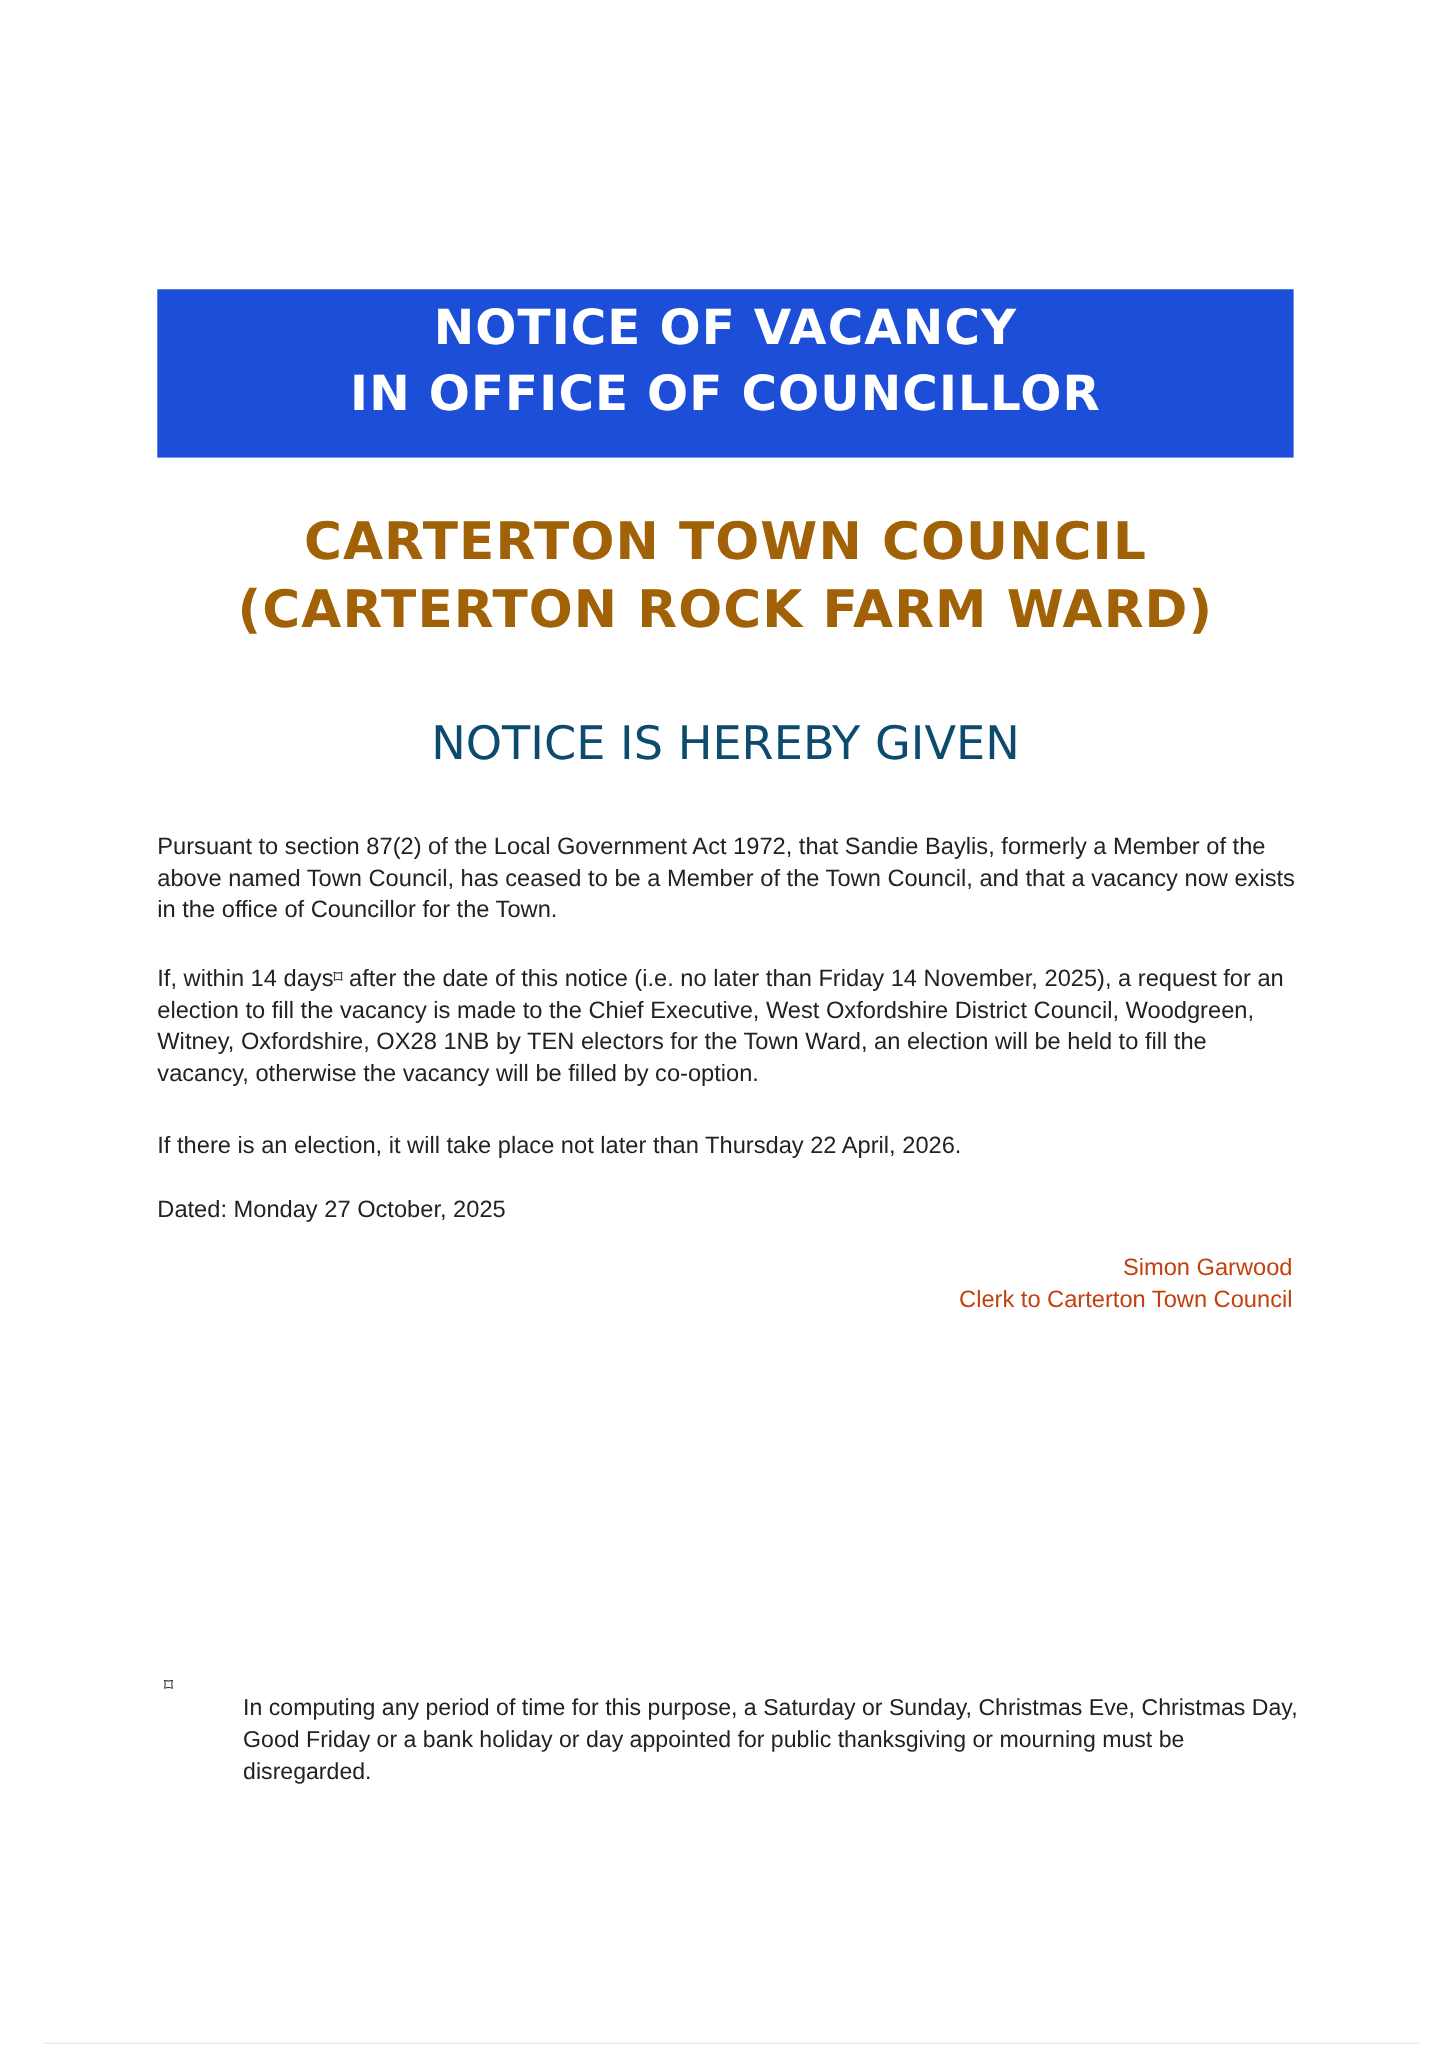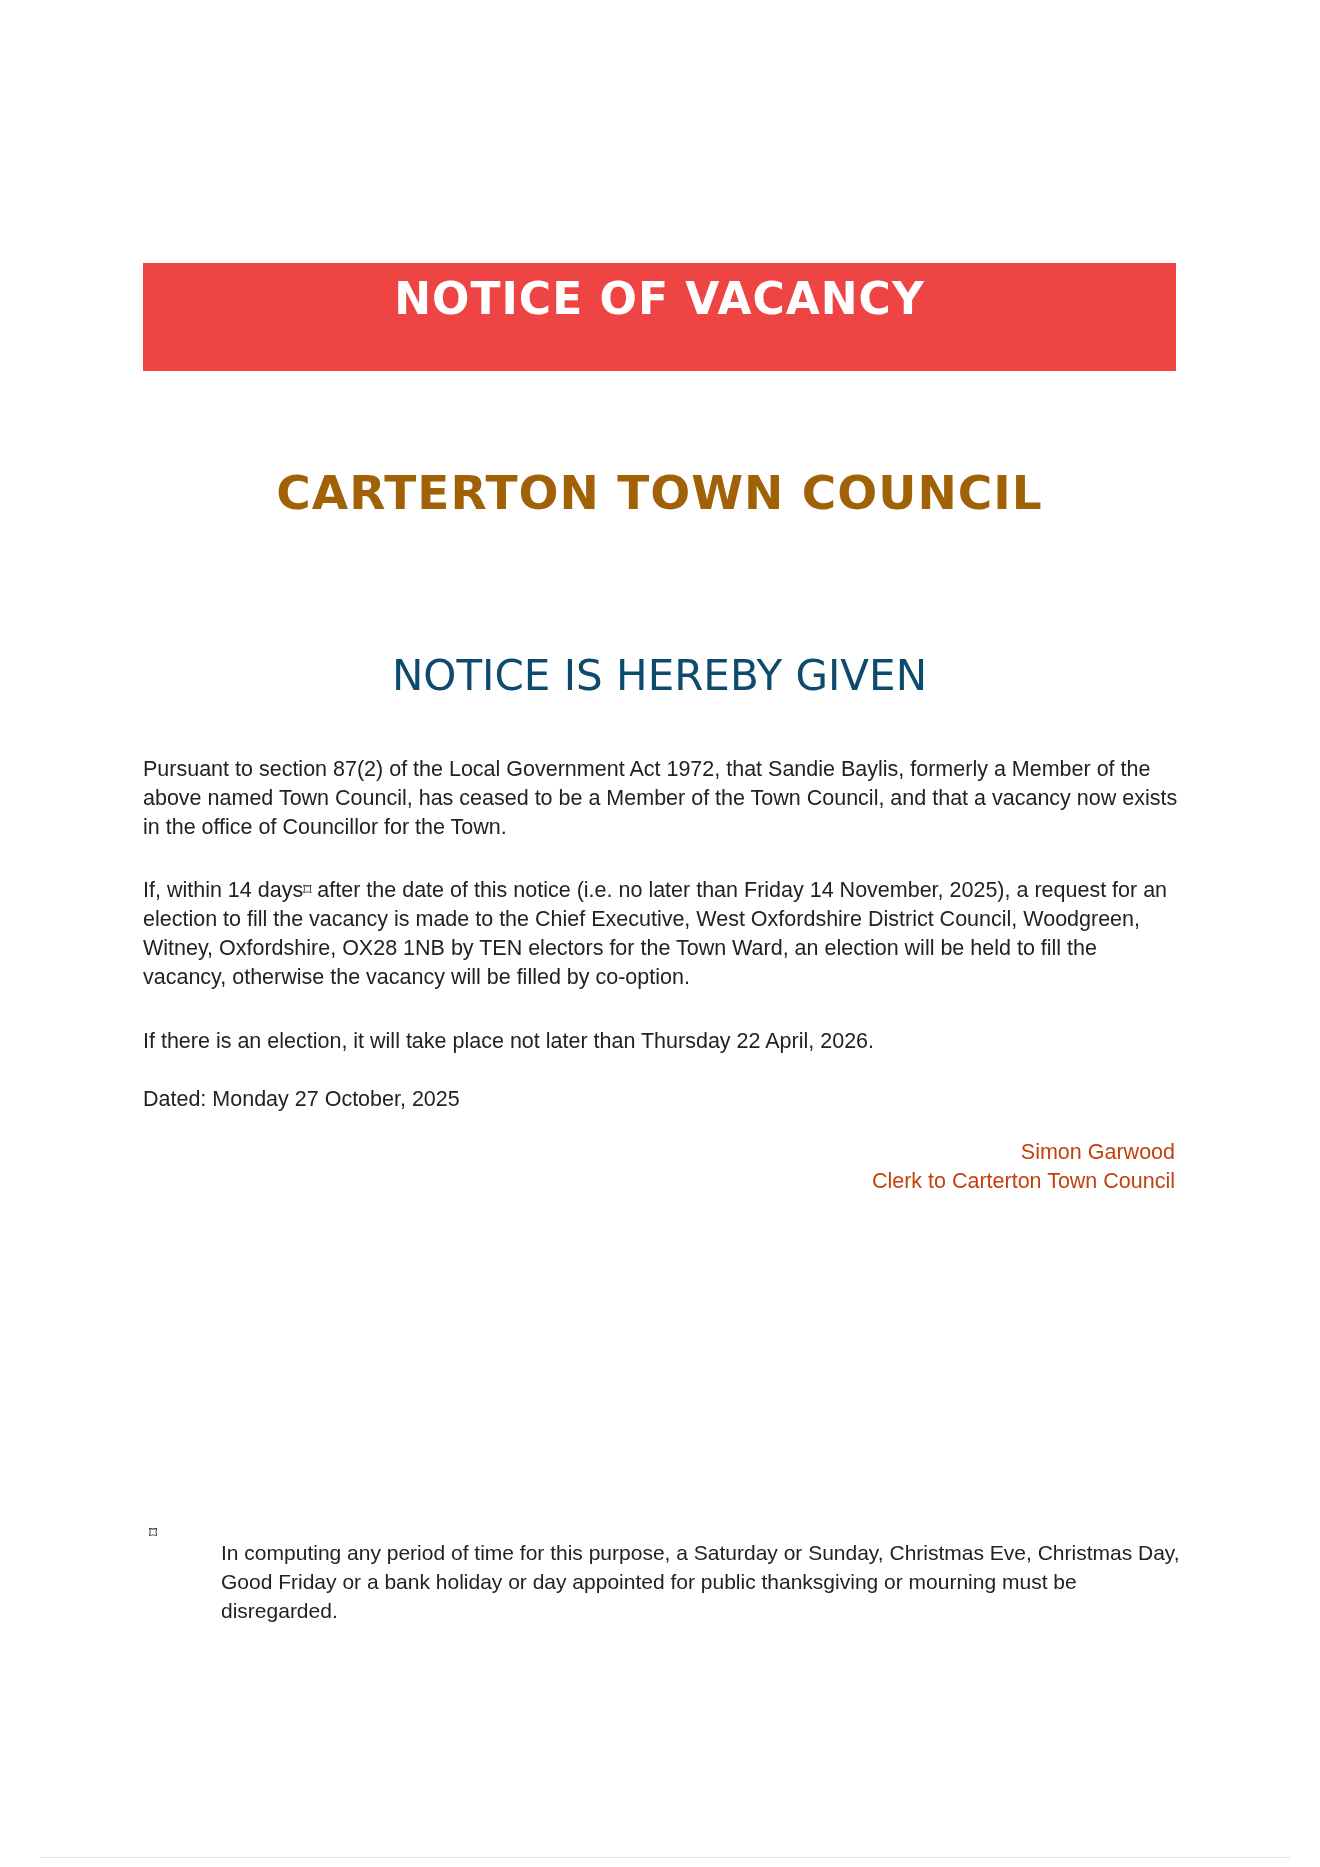--- a/index.html
+++ b/index.html
@@ -1,19 +1,19 @@
 <!DOCTYPE html>
 <html><head>
 <meta charset="utf-8">
 <style>
   html, body { margin: 0; padding: 0; background: #ffffff; }
   body { width: 1320px; height: 1867px; position: relative; overflow: hidden;
          font-family: "DejaVu Sans", sans-serif; color: #1e1e1e; }
-  .banner { position: absolute; left: 143px; top: 263px; width: 1033px; height: 108px;
-            background: #ef4444; color: #ffffff; text-align: center; }
+  .banner { position: absolute; left: 143px; top: 263px; width: 1033px; height: 153px;
+            background: #1d4ed8; color: #ffffff; text-align: center; }
   .banner .line { font-weight: bold; font-size: 44px; line-height: 60px; letter-spacing: 1px; }
   .banner .line1 { margin-top: 6px; }
   .council { position: absolute; left: 143px; top: 462px; width: 1033px; text-align: center;
              font-weight: bold; font-size: 47px; line-height: 62px; color: #a16207; letter-spacing: 1px; }
   .given { position: absolute; left: 143px; top: 648px; width: 1033px; text-align: center;
            font-size: 42px; line-height: 56px; color: #0c4a6e; }
   .para { position: absolute; left: 143px; width: 1040px; font-size: 21.5px; line-height: 29px;
           color: #222; font-family: "Liberation Sans", sans-serif; margin-top: 27px; }
   .p1 { top: 728px; }
   .p2 { top: 848px; }
@@ -26,24 +26,26 @@
   .foot .mark { position: absolute; left: 6px; top: 0; }
   .foot .text { position: absolute; left: 78px; width: 960px; margin-top: 20px; }
   .bottom-rule { position: absolute; left: 40px; top: 1857px; width: 1250px; height: 1px; background: #e2e2e2; }
   .sym { font-size: 16px; vertical-align: 2px; }
 </style>
 </head>
 <body>
 
 <div class="banner">
   <div class="line line1">NOTICE OF VACANCY</div>
+  <div class="line">IN OFFICE OF COUNCILLOR</div>
 </div>
 
 <div class="council">
   <div>CARTERTON TOWN COUNCIL</div>
+  <div>(CARTERTON ROCK FARM WARD)</div>
 </div>
 
 <div class="given">NOTICE IS HEREBY GIVEN</div>
 
 <div class="para p1">Pursuant to section 87(2) of the Local Government Act 1972, that Sandie Baylis, formerly a Member of the above named Town Council, has ceased to be a Member of the Town Council, and that a vacancy now exists in the office of Councillor for the Town.</div>
 
 <div class="para p2">
   <span>If, within 14 days</span><span class="sym">⌑</span><span> after the date of this notice (i.e. no later than Friday 14 November, 2025), a request for an election to fill the vacancy is made to the Chief Executive, West Oxfordshire District Council, Woodgreen, Witney, Oxfordshire, OX28 1NB by TEN electors for the Town Ward, an election will be held to fill the vacancy, otherwise the vacancy will be filled by co-option.</span>
 </div>
 

